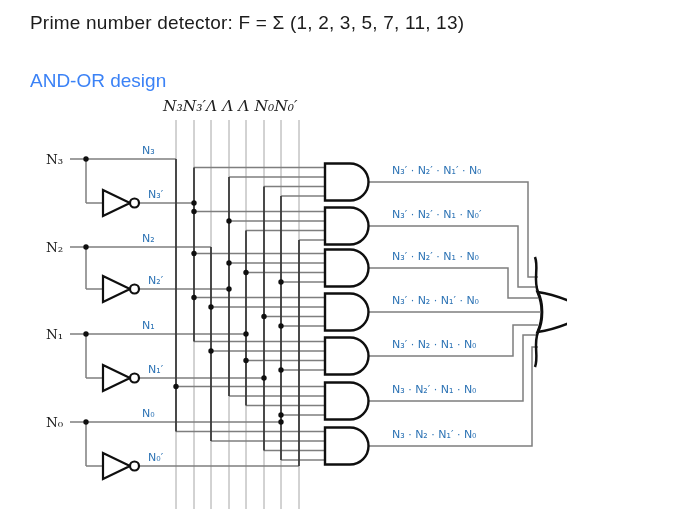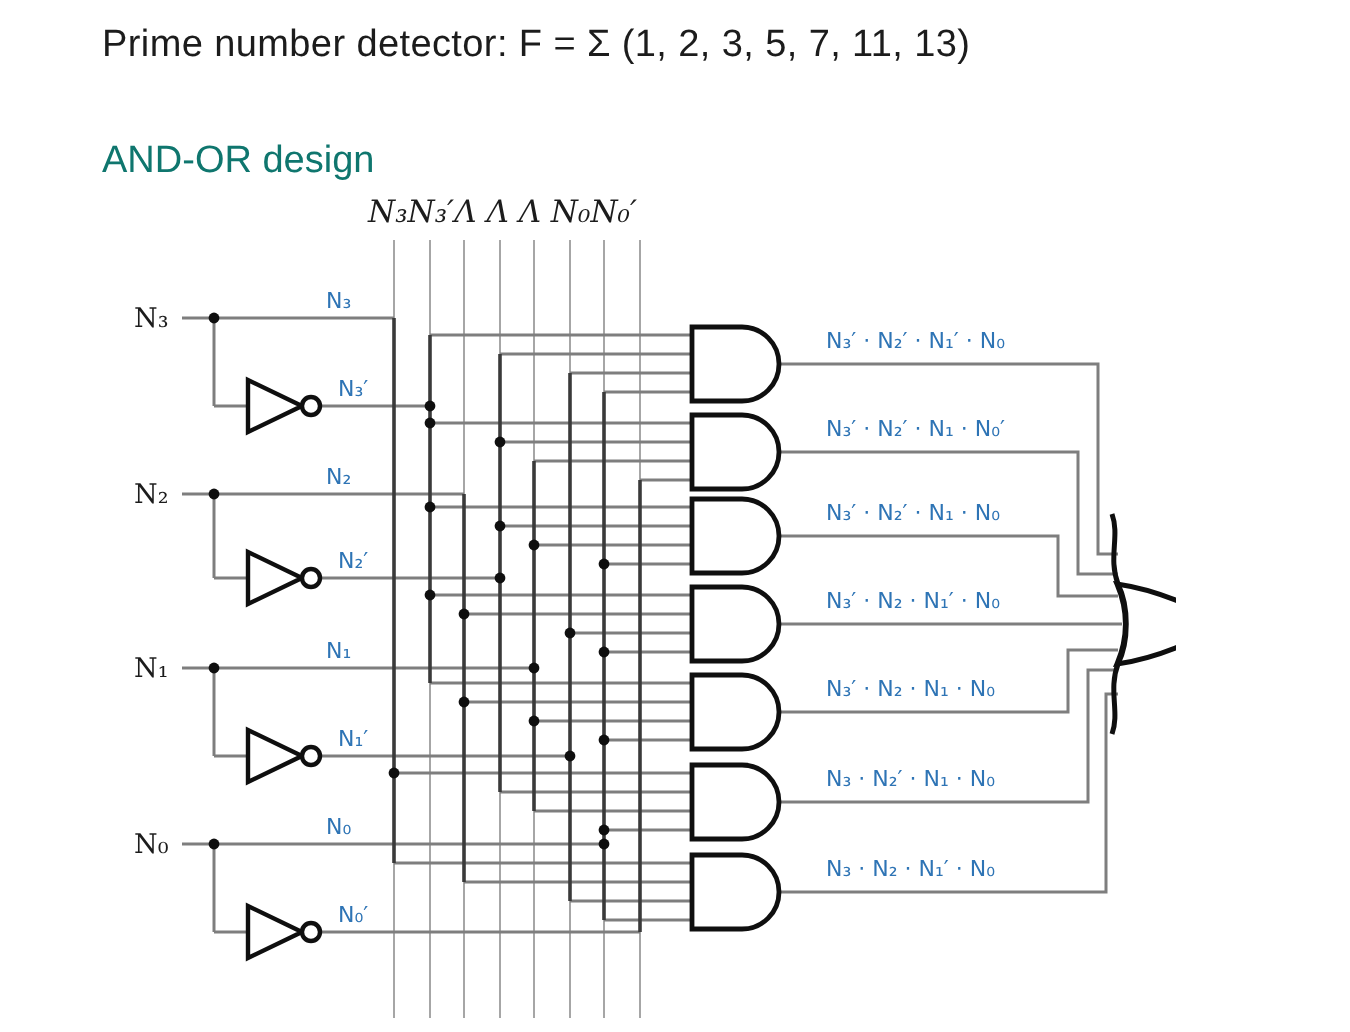--- a/index.html
+++ b/index.html
@@ -1,20 +1,20 @@
 <!DOCTYPE html>
 <html><head>
 <meta charset="utf-8">
 <style>
   html,body{margin:0;padding:0;background:#fff;}
   .stage{position:relative;width:567px;height:516px;background:#fff;overflow:hidden;
-         font-family:"Liberation Sans",sans-serif;margin-left:21px;}
+         font-family:"Liberation Sans",sans-serif;}
   .title{position:absolute;left:30px;top:12px;font-size:19px;color:#1c1c1c;
          letter-spacing:.2px;white-space:nowrap;}
-  .subtitle{position:absolute;left:30px;top:70px;font-size:19px;color:#0f766e;
+  .subtitle{position:absolute;left:30px;top:70px;font-size:19px;color:#3b82f6;
          white-space:nowrap;}
   svg.circuit{position:absolute;left:0;top:0;}
   .bus-header{font-family:"DejaVu Serif","Liberation Serif",serif;font-style:italic;
          font-size:15.5px;fill:#1c1c1c;}
   .input-label{font-family:"DejaVu Serif","Liberation Serif",serif;font-size:13.5px;fill:#1c1c1c;}
   .blue-label{font-family:"DejaVu Sans","Liberation Sans",sans-serif;font-size:11px;}
   .gate-label{font-family:"DejaVu Sans","Liberation Sans",sans-serif;font-size:11px;}
   .f-label{font-family:"DejaVu Sans","Liberation Sans",sans-serif;font-size:12.5px;fill:#1c1c1c;}
 </style>
 </head>

